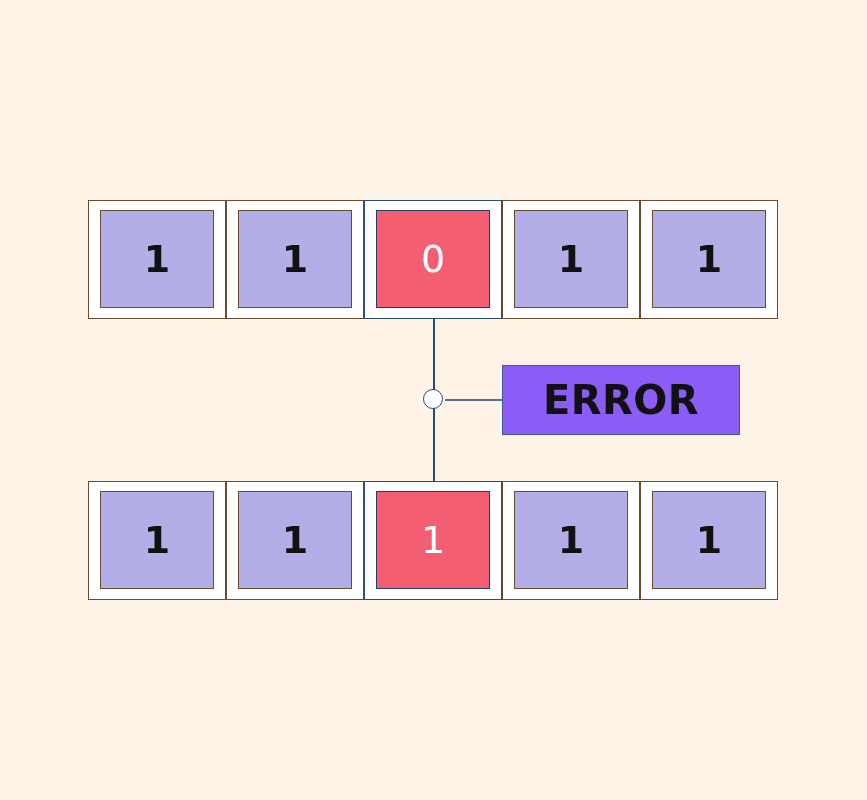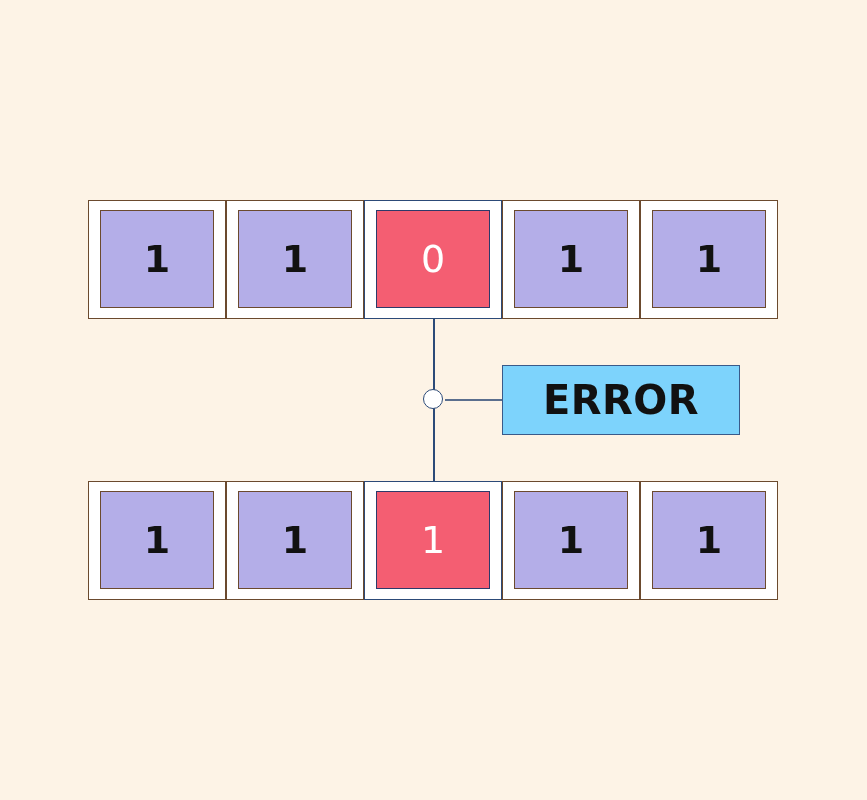--- a/index.html
+++ b/index.html
@@ -7,21 +7,21 @@
   .row { position:absolute; left:88px; width:690px; height:119px; }
   .row-top { top:200px; }
   .row-bottom { top:481px; }
   .cell { position:absolute; top:0; width:138px; height:119px; background:#ffffff; border:1px solid #6b4a2e; box-sizing:border-box; }
   .cell.err { border-color:#2c4a78; z-index:2; }
   .inner { position:absolute; left:11px; top:9px; width:114px; height:98px; box-sizing:border-box; border:1px solid #6b4a2e; background:#b4aee8; display:flex; align-items:center; justify-content:center; font-size:38px; font-weight:bold; color:#111; }
   .cell.err .inner { background:#f45e72; border-color:#2c3a6a; color:#ffffff; font-weight:normal; }
   .vline { position:absolute; left:433px; width:2px; background:#2c4a78; }
   .hline { position:absolute; left:445px; top:399px; width:58px; height:2px; background:#5a6e8e; }
   .node { position:absolute; left:423px; top:389px; width:20px; height:20px; border-radius:50%; border:1.5px solid #2c4a78; background:#ffffff; box-sizing:border-box; z-index:3; }
-  .errbox { position:absolute; left:502px; top:365px; width:238px; height:70px; background:#7dd3fc; border:1.5px solid #3a5a8a; box-sizing:border-box; display:flex; align-items:center; justify-content:center; font-size:40px; font-weight:bold; color:#111; letter-spacing:0.5px; }
+  .errbox { position:absolute; left:502px; top:365px; width:238px; height:70px; background:#8b5cf6; border:1.5px solid #3a5a8a; box-sizing:border-box; display:flex; align-items:center; justify-content:center; font-size:40px; font-weight:bold; color:#111; letter-spacing:0.5px; }
 </style>
 </head>
 <body>
 
 <div class="row row-top">
   <div class="cell" style="left:0px">
       <div class="inner">1</div>
     </div>
   <div class="cell" style="left:138px">
       <div class="inner">1</div>

